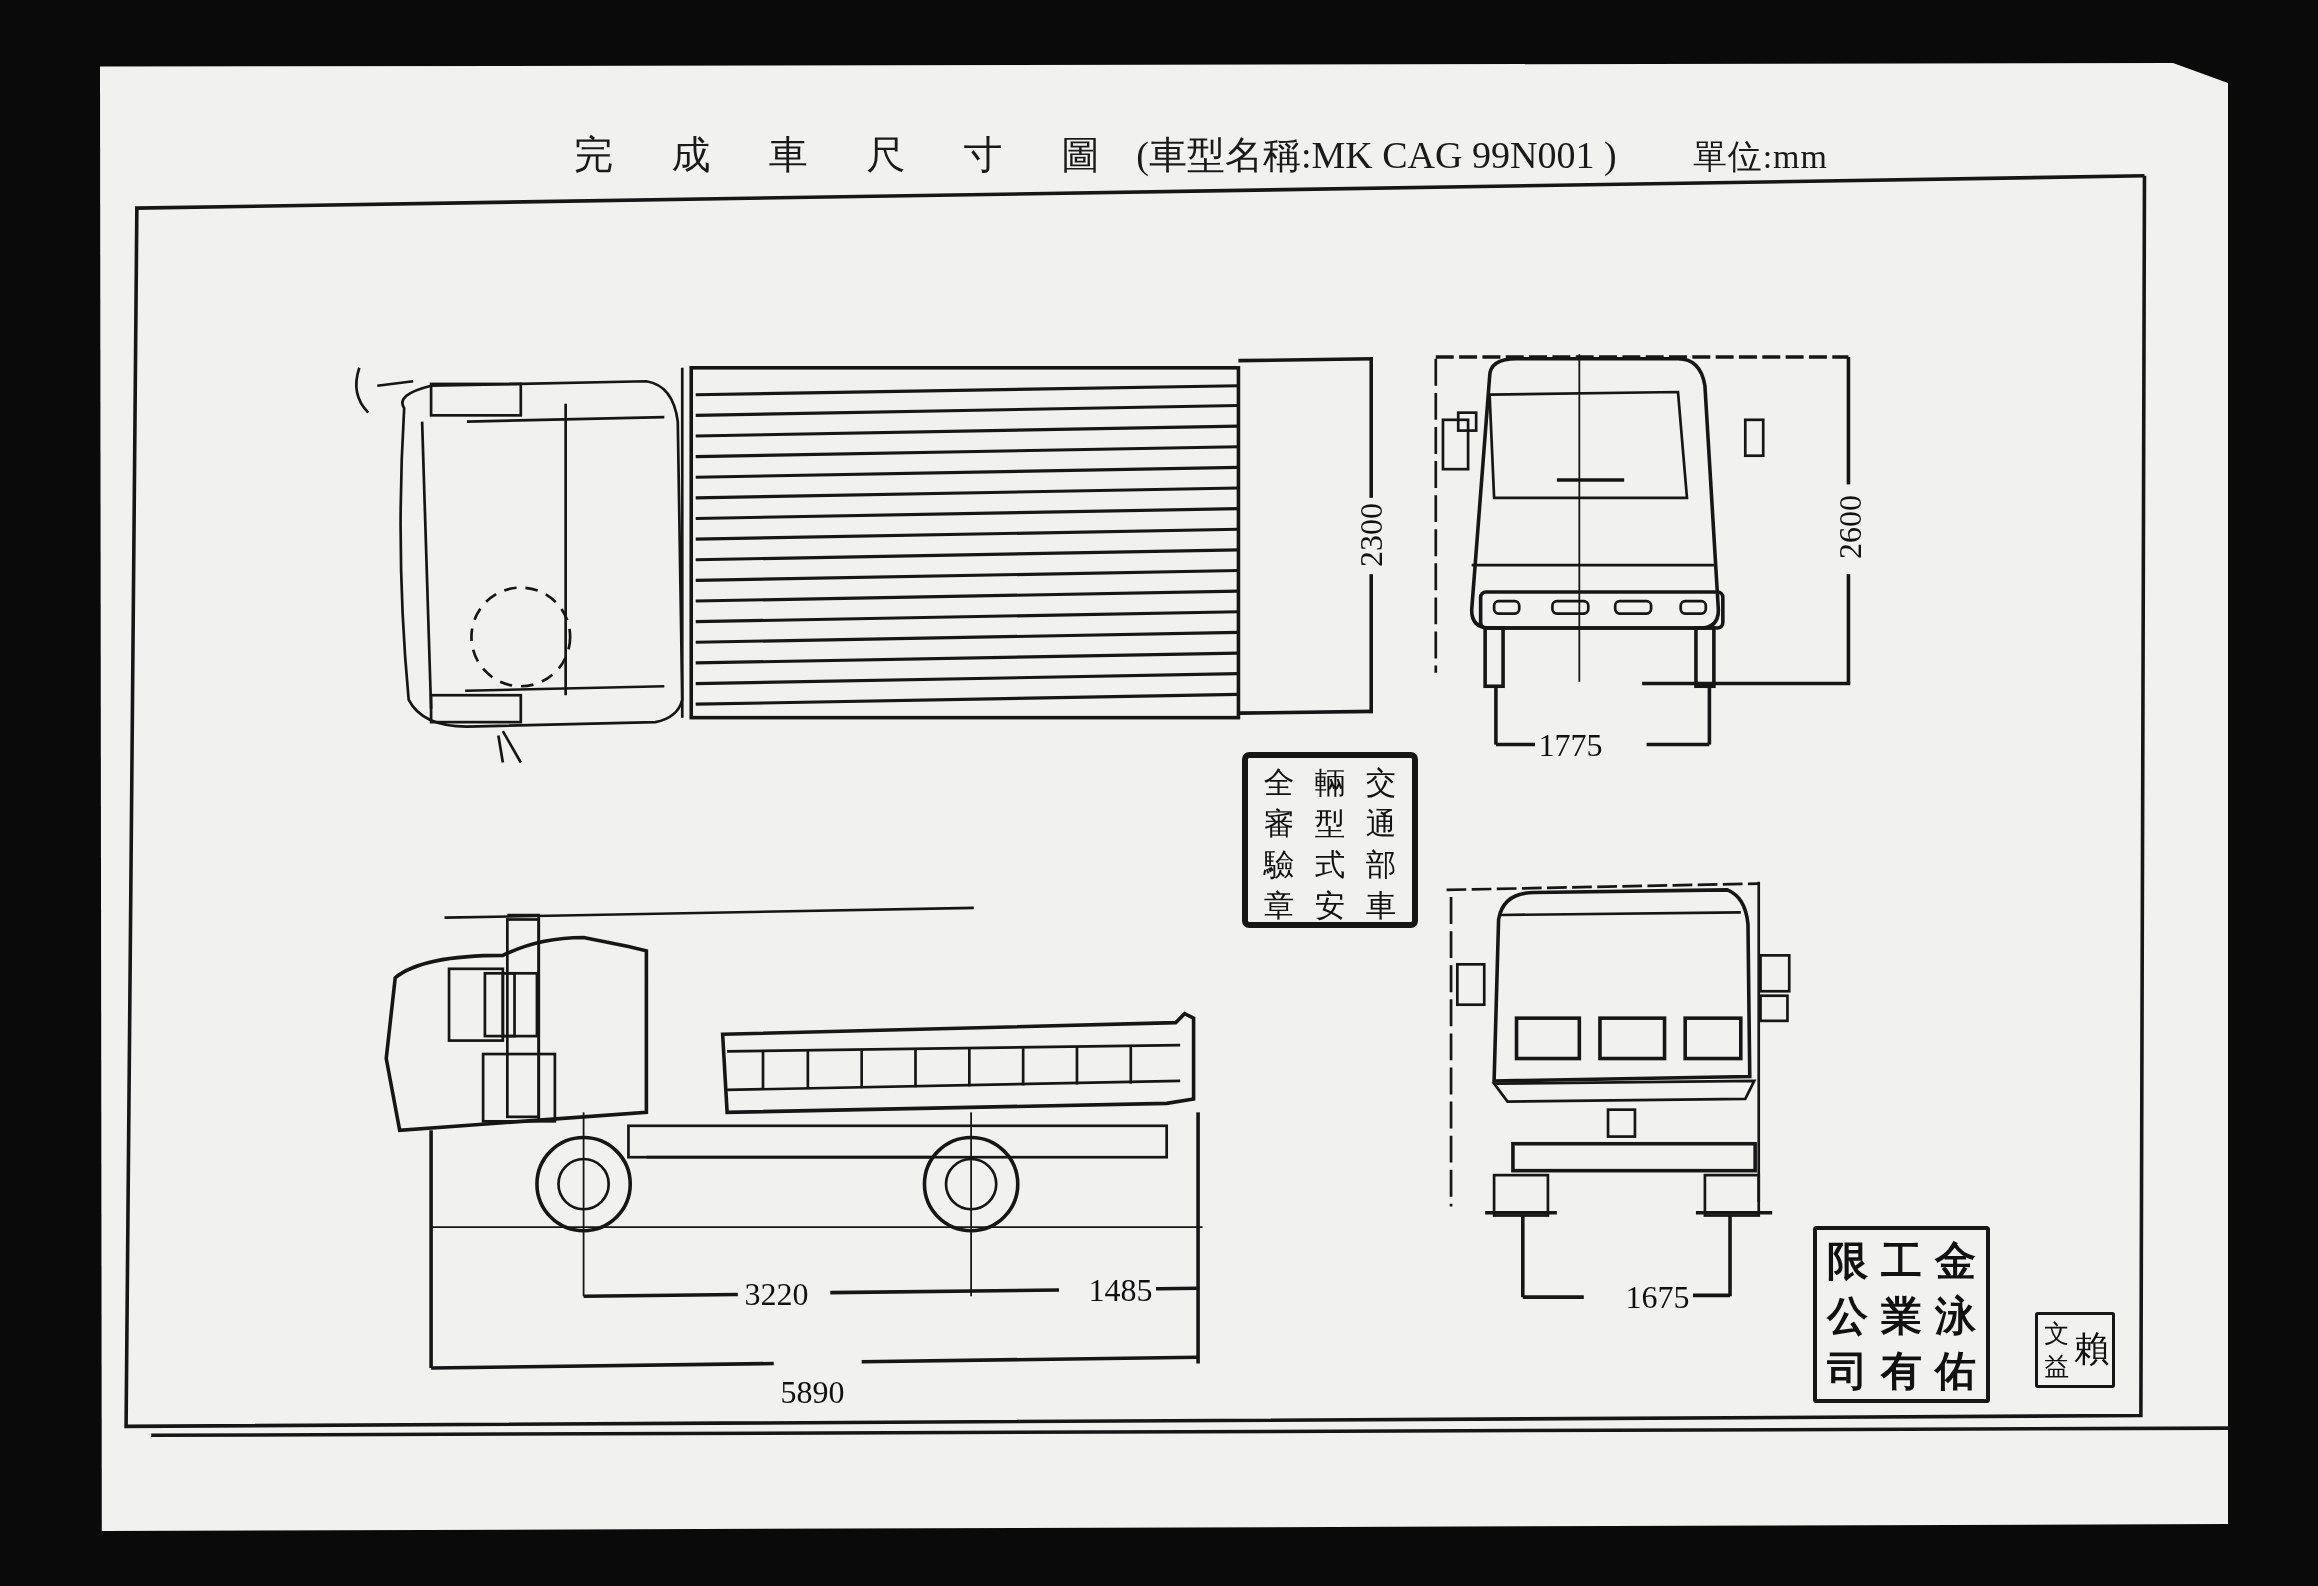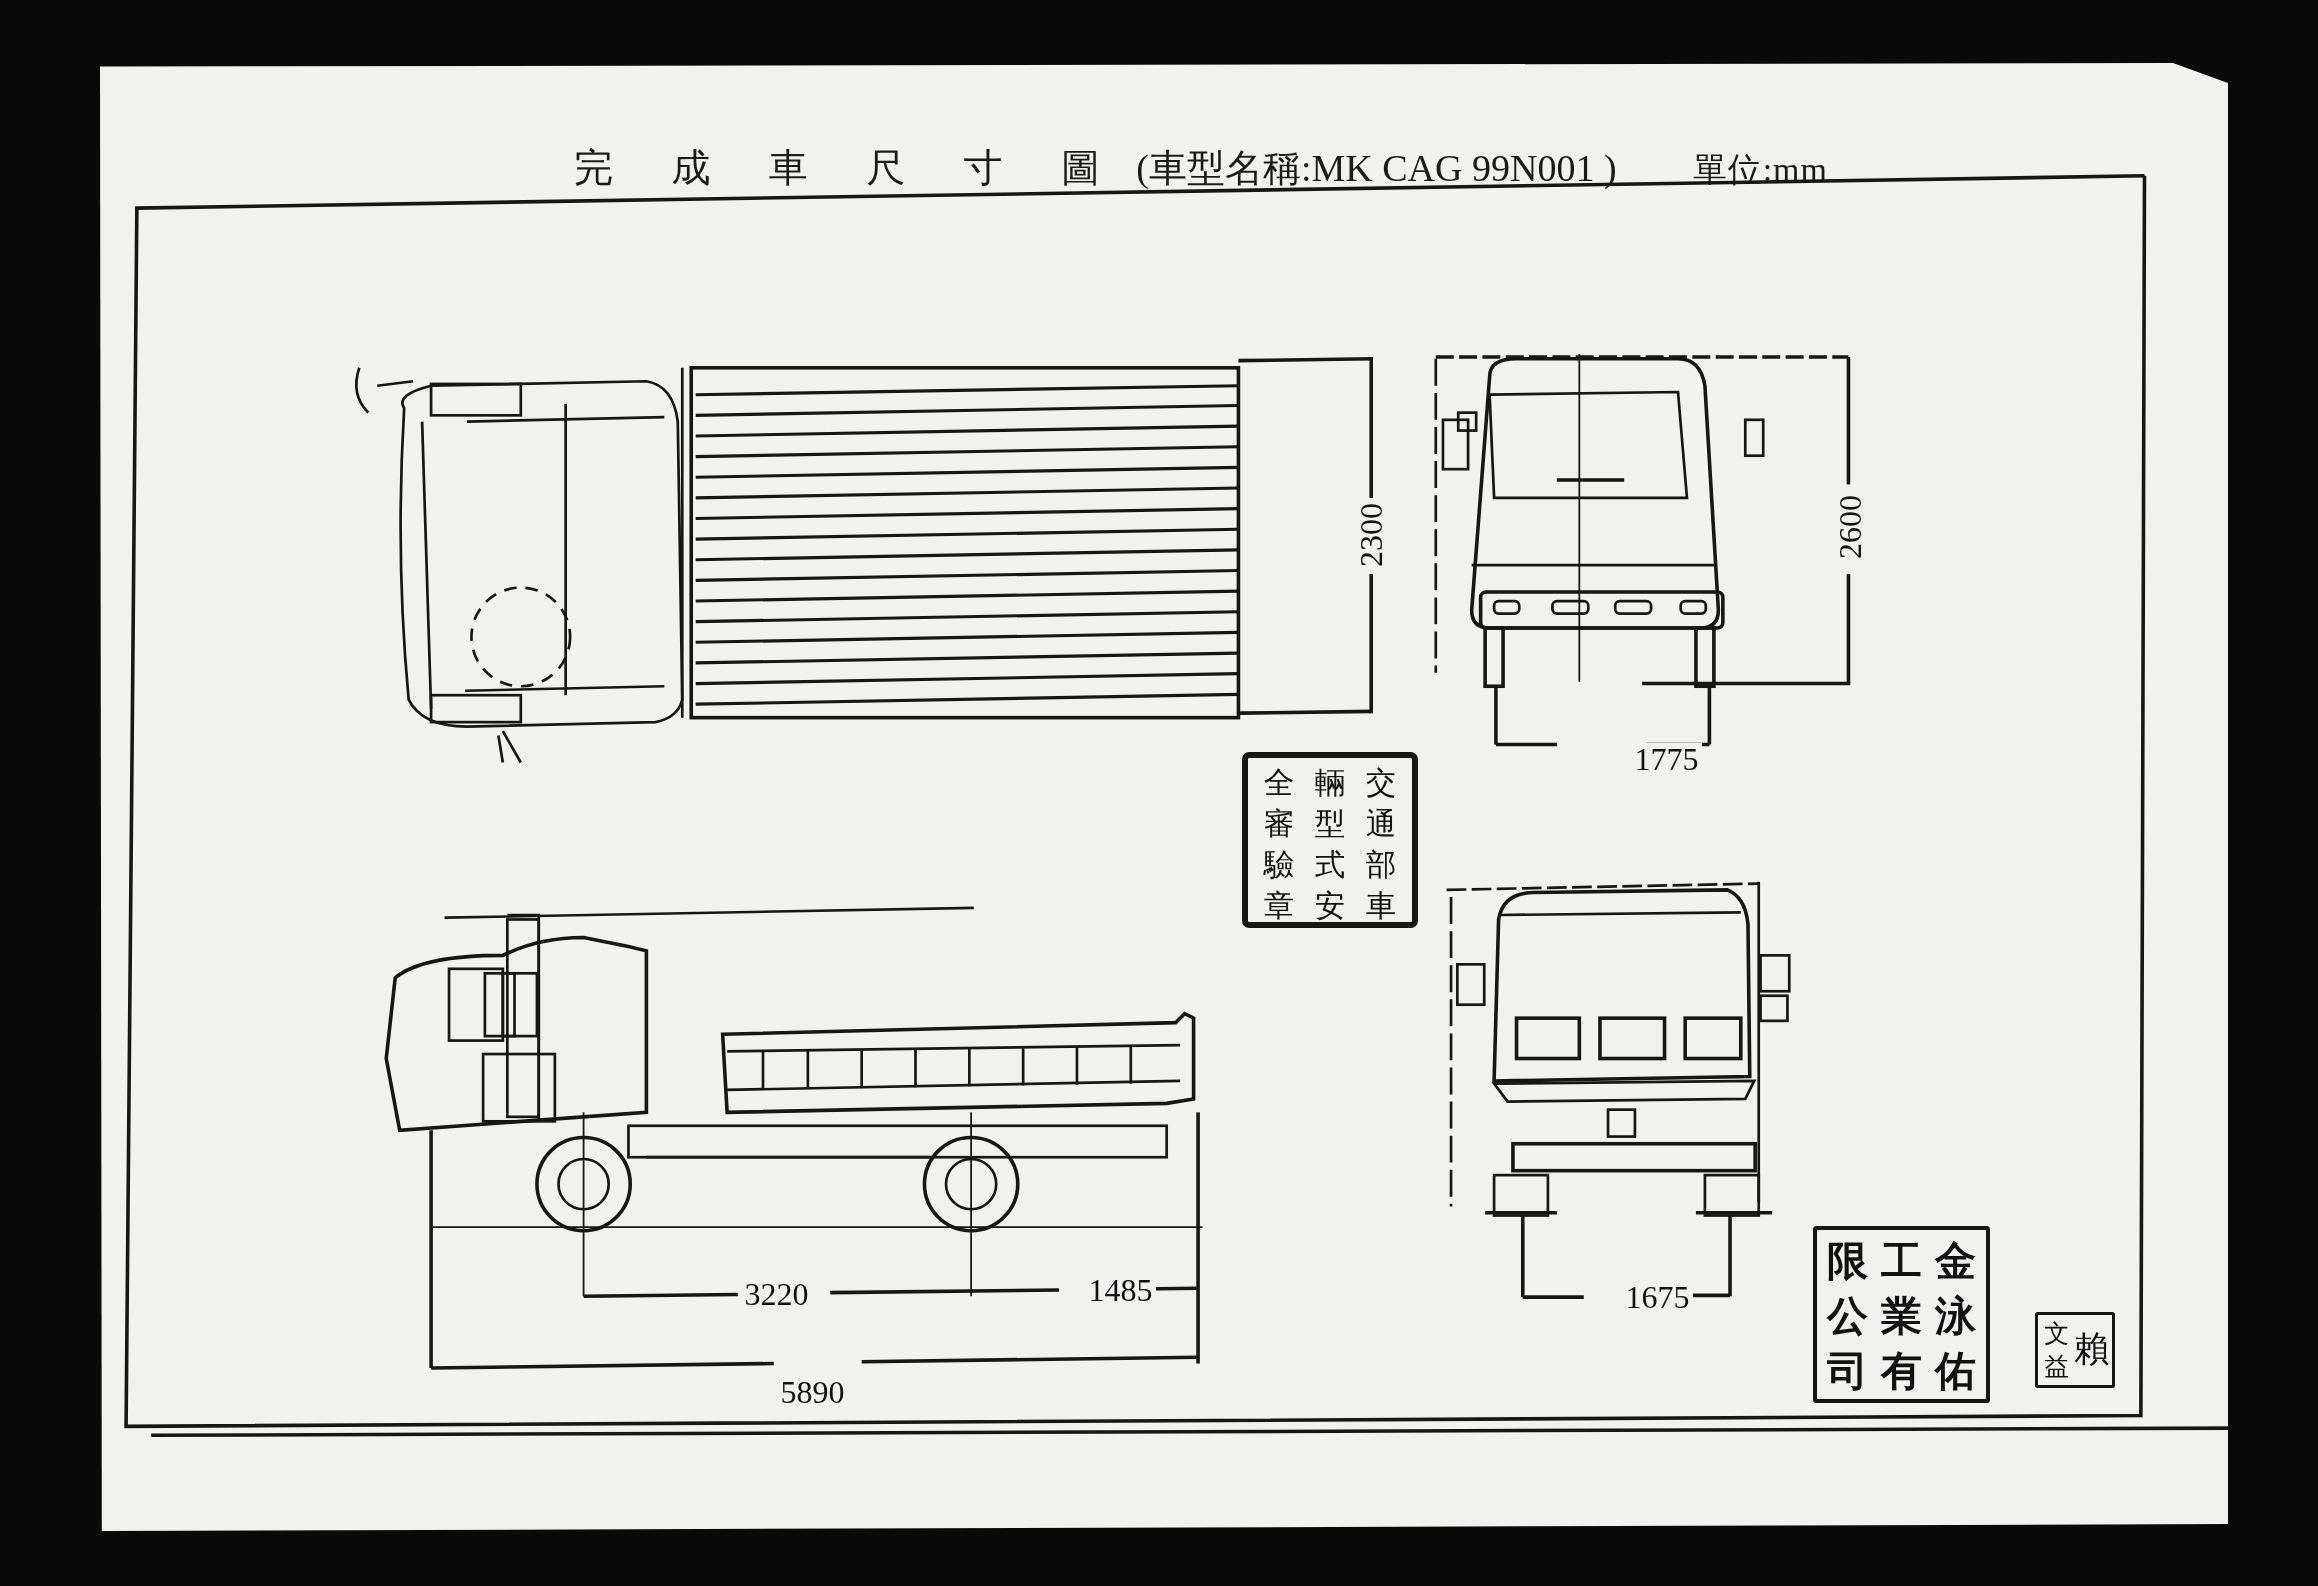--- a/index.html
+++ b/index.html
@@ -1,19 +1,19 @@
 <!DOCTYPE html>
 <html style="font-size:14.4px"><head>
 <meta charset="utf-8">
 <style>
   html,body{margin:0;padding:0;}
   body{width:2319px;height:1586px;background:#0a0a0a;position:relative;overflow:hidden;font-family:"DejaVu Serif",serif;}
   .paper{position:absolute;left:100px;top:63px;width:2128px;height:1468px;background:#f1f1ef;
     clip-path:polygon(0 3.6px, 2073px 0, 2128px 20px, 2128px 1461px, 1.8px 1468px);}
-  .title{position:absolute;left:574px;top:141px;font-size:39px;color:#1a1a1a;white-space:nowrap;letter-spacing:0.9px;}
+  .title{position:absolute;left:574px;top:128px;font-size:39px;color:#1a1a1a;white-space:nowrap;letter-spacing:0.9px;}
   .title .main{letter-spacing:23px;font-family:"DejaVu Serif",serif;}
   .title .model{font-family:"Liberation Serif",serif;font-size:38px;letter-spacing:0;}
   .title .unit{font-family:"Liberation Serif",serif;font-size:34px;margin-left:63px;}
   .dim{position:absolute;font-family:"Liberation Serif",serif;font-size:32px;color:#111;background:#f1f1ef;padding:0 3.6px;line-height:1;}
   .dim.v{transform:rotate(-90deg);transform-origin:center;}
   .seal{position:absolute;border:6.3px solid #161616;border-radius:7.2px;background:#f1f1ef;
     display:grid;grid-auto-flow:column;direction:rtl;color:#111;font-family:"DejaVu Serif",serif;}
   .seal span{display:flex;align-items:center;justify-content:center;}
   svg{position:absolute;left:0;top:0;}
 </style>
@@ -172,21 +172,21 @@
 
     <line x1="1697" y1="1355" x2="1697" y2="1446"></line>
     <line x1="1928" y1="1355" x2="1928" y2="1445"></line>
     <line x1="1697" y1="1446" x2="1765" y2="1446"></line>
     <line x1="1865" y1="1444" x2="1928" y2="1444"></line>
   </g>
 </svg>
 
 <div class="dim v" style="left:1335px;top:519px;">2300</div>
 <div class="dim v" style="left:1814px;top:511px;">2600</div>
-<div class="dim" style="left:1631px;top:729px;margin-top:14px;">1775</div>
+<div class="dim" style="left:1535px;top:729px;">1775</div>
 <div class="dim" style="left:741px;top:1278px;">3220</div>
 <div class="dim" style="left:1085px;top:1274px;">1485</div>
 <div class="dim" style="left:777px;top:1348px;margin-top:28px;">5890</div>
 <div class="dim" style="left:1588px;top:1281px;margin-left:34px;">1675</div>
 
 <div class="seal" style="left:1242px;top:752px;width:153px;height:153px;grid-template-rows:repeat(4,1fr);grid-template-columns:repeat(3,1fr);font-size:30.5px;padding:5.4px;">
   <span>交</span>
   <span>通</span>
   <span>部</span>
   <span>車</span>

